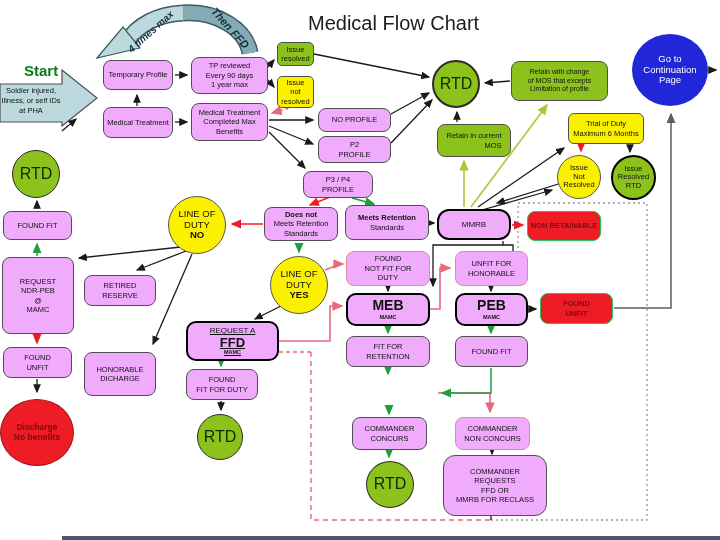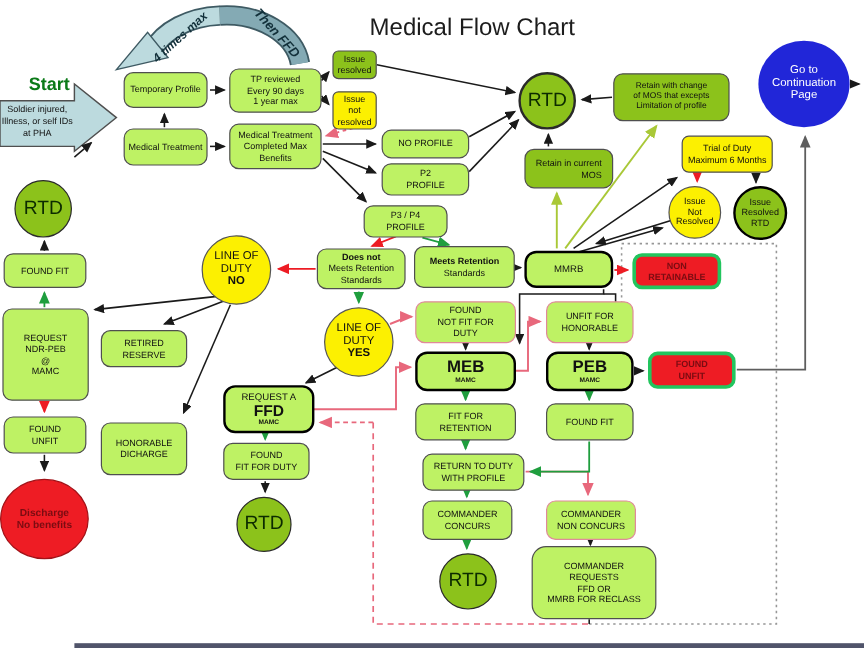--- a/index.html
+++ b/index.html
@@ -1,27 +1,27 @@
 <!DOCTYPE html>
 <html><head>
 <meta charset="utf-8">
 <style>
   html,body{margin:0;padding:0;background:#fff;}
   #stage{position:relative;width:720px;height:540px;background:#ffffff;overflow:hidden;
          font-family:"Liberation Sans", sans-serif;color:#111;}
   #wires{position:absolute;left:0;top:0;width:720px;height:540px;pointer-events:none;}
   .lbl{white-space:pre-line;display:block;}
   .b{font-weight:bold;white-space:pre-line;display:block;}
-  .node{position:absolute;background:#bef264;border:1.2px solid #4f4f4f;border-radius:8px;
+  .node{position:absolute;background:#f0abfc;border:1.2px solid #4f4f4f;border-radius:8px;
         display:flex;flex-direction:column;align-items:center;justify-content:center;
         text-align:center;font-size:7.5px;line-height:1.25;box-sizing:border-box;padding:2px;}
   .thick{border:2.4px solid #000;border-radius:10px;}
   .greenfill{background:#8cc21b;}
   .yellowfill{background:#fcf001;}
-  .redfill{background:#ee1c24;color:#7b0c12;font-weight:bold;border:3px solid #22c55e;}
+  .redfill{background:#ee1c24;color:#7b0c12;font-weight:bold;border:1px solid #22c55e;}
   .pinkbrd{border:1.1px solid #e08a9a;}
   .circ{position:absolute;border-radius:50%;display:flex;flex-direction:column;align-items:center;
         justify-content:center;text-align:center;box-sizing:border-box;line-height:1.15;}
   .rtd{background:#8cc21b;border:1.6px solid #2a2a2a;font-size:16px;color:#0c2b00;}
   .yellowcirc{background:#fcf001;border:1.1px solid #555;}
   .title{position:absolute;left:268px;top:12px;font-size:20px;color:#1c1c1c;margin-left:40px;}
   .start-lbl{position:absolute;left:24px;top:62px;font-size:15px;font-weight:bold;color:#0b7a18;}
   .start-txt{position:absolute;left:0px;top:86px;width:62px;font-size:7.5px;line-height:1.3;
              text-align:center;}
   .loop-lbl{position:absolute;font-size:10px;font-weight:bold;font-style:italic;color:#12303a;}
@@ -220,21 +220,21 @@
       <span class="lbl">Issue
 Not
 Resolved</span>
     </div>
   <div class="circ" style="left:611px;top:155px;width:45px;height:45px;background:#8cc21b;border:2.4px solid #000;font-size:7.5px;">
       <span class="lbl">Issue
 Resolved
 RTD</span>
     </div>
 
-  <div class="node thick" style="left:437px;top:209px;width:74px;height:31px;font-size:8px;">
+  <div class="node thick" style="left:437px;top:209px;width:74px;height:31px;font-size:8px;border-radius:12px;">
       <span class="lbl">MMRB</span>
     </div>
   <div class="node redfill" style="left:527px;top:211px;width:74px;height:30px;">
       <span class="lbl">NON RETAINABLE</span>
     </div>
   <div class="node" style="left:264px;top:207px;width:74px;height:34px;">
       <span class="b">Does not</span>
       <span class="lbl">Meets Retention
 Standards</span>
     </div>
@@ -275,21 +275,21 @@
     </div>
   <div class="node" style="left:84px;top:352px;width:72px;height:44px;">
       <span class="lbl">HONORABLE
 DICHARGE</span>
     </div>
   <div class="circ" style="left:0px;top:399px;width:74px;height:67px;background:#ee1c24;border:1px solid #a21218;color:#7b0c12;font-weight:bold;font-size:8.5px;">
       <span class="lbl">Discharge
 No benefits</span>
     </div>
 
-  <div class="node thick" style="left:186px;top:321px;width:76px;height:40px;">
+  <div class="node thick" style="left:186px;top:321px;width:93px;height:40px;text-decoration:underline;">
       <span class="lbl" style="font-size:8px;">REQUEST A</span>
       <span class="b" style="font-size:13px;line-height:1;">FFD</span>
       <span class="b" style="font-size:5.5px;">MAMC</span>
     </div>
   <div class="node" style="left:186px;top:369px;width:72px;height:31px;">
       <span class="lbl">FOUND
 FIT FOR DUTY</span>
     </div>
   <div class="circ rtd" style="left:197px;top:414px;width:46px;height:46px;">
       <span>RTD</span>
@@ -315,24 +315,20 @@
   <div class="node redfill" style="left:540px;top:293px;width:73px;height:31px;">
       <span class="lbl">FOUND
 UNFIT</span>
     </div>
   <div class="node" style="left:346px;top:336px;width:84px;height:31px;">
       <span class="lbl">FIT FOR
 RETENTION</span>
     </div>
   <div class="node" style="left:455px;top:336px;width:73px;height:31px;">
       <span class="lbl">FOUND FIT</span>
-    </div>
-  <div class="node" style="left:352px;top:378px;width:85px;height:31px;">
-      <span class="lbl">RETURN TO DUTY
-WITH PROFILE</span>
     </div>
   <div class="node" style="left:352px;top:417px;width:75px;height:33px;">
       <span class="lbl">COMMANDER
 CONCURS</span>
     </div>
   <div class="node pinkbrd" style="left:455px;top:417px;width:75px;height:33px;">
       <span class="lbl">COMMANDER
 NON CONCURS</span>
     </div>
   <div class="circ rtd" style="left:366px;top:461px;width:48px;height:47px;">

